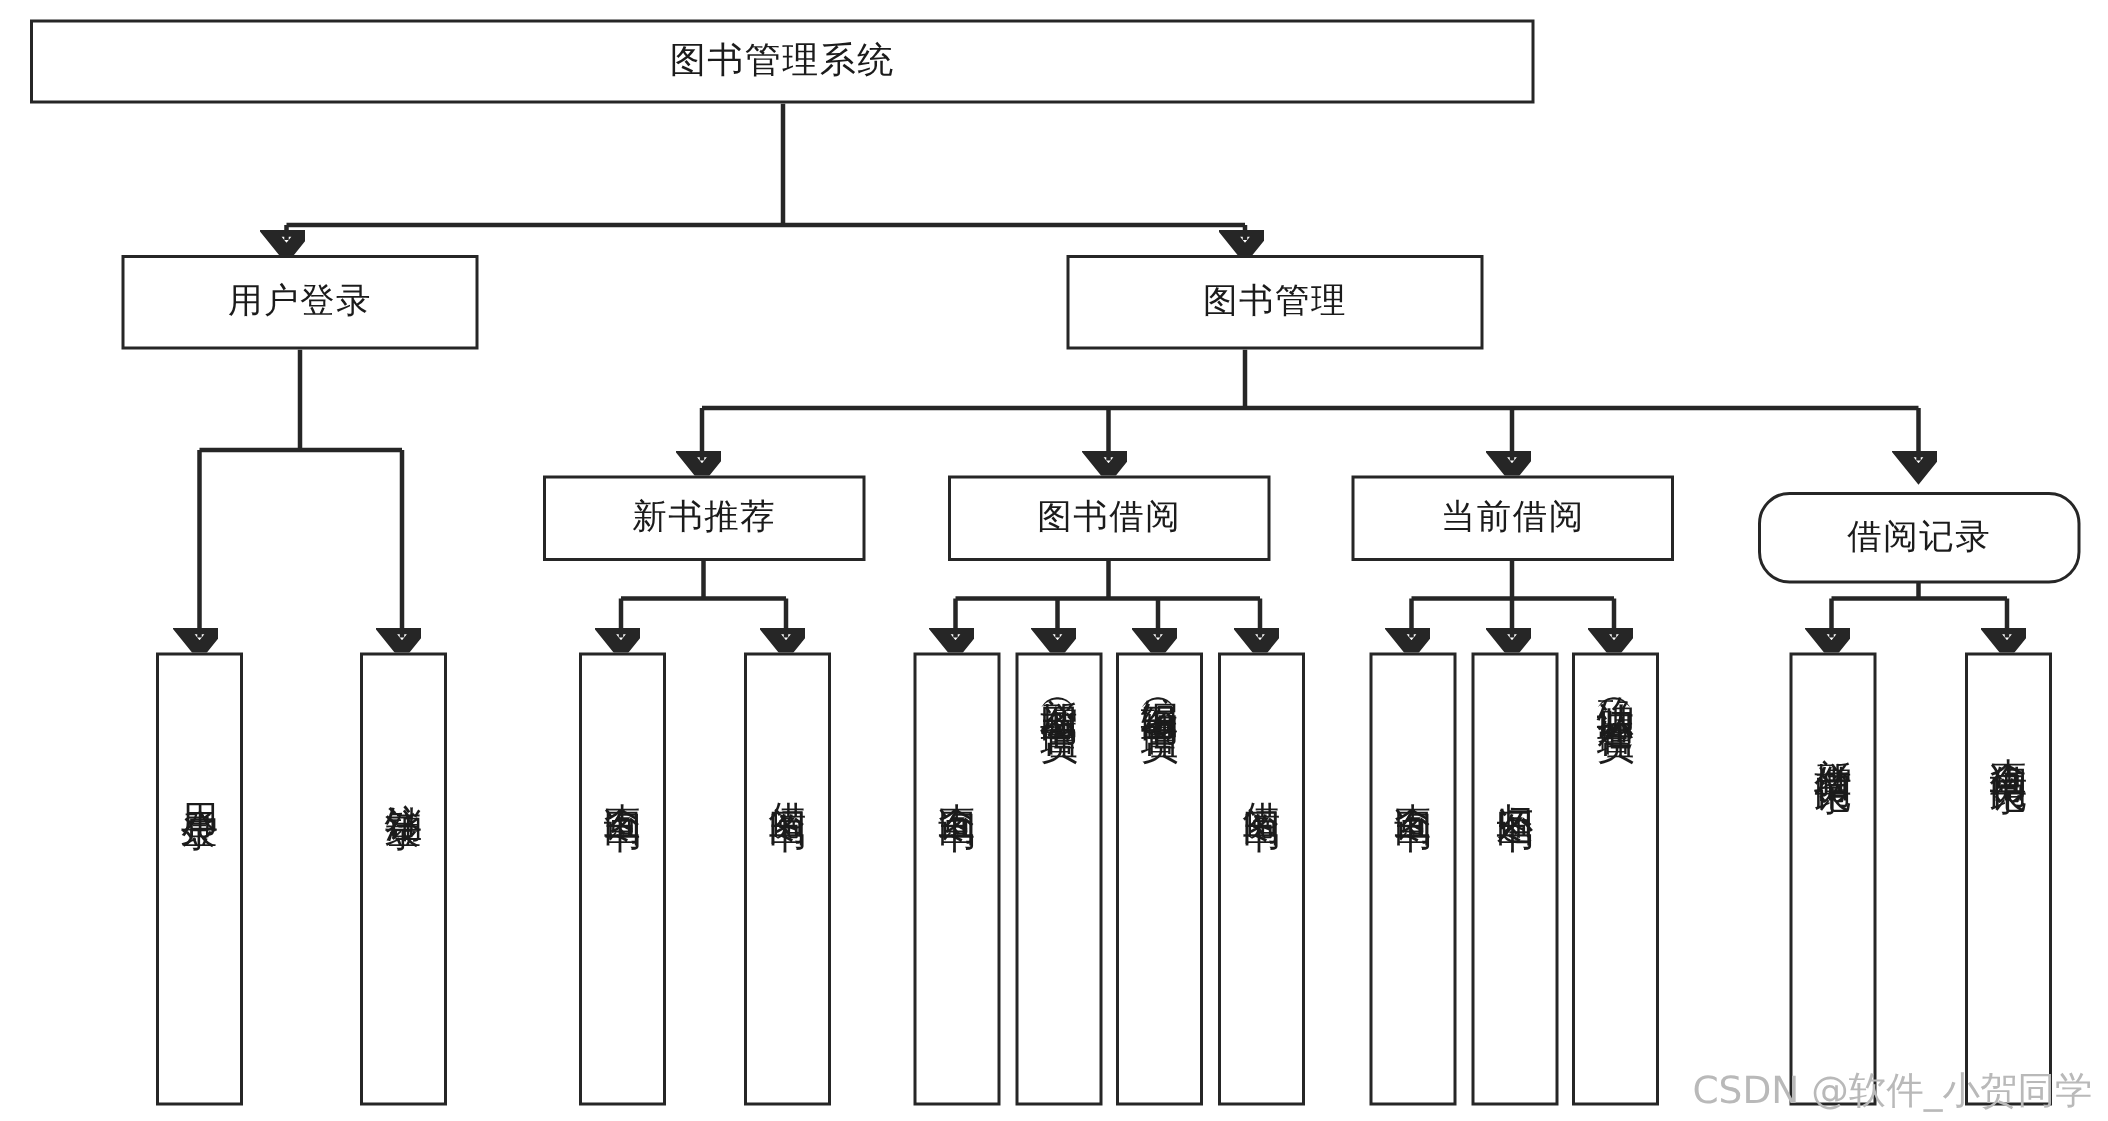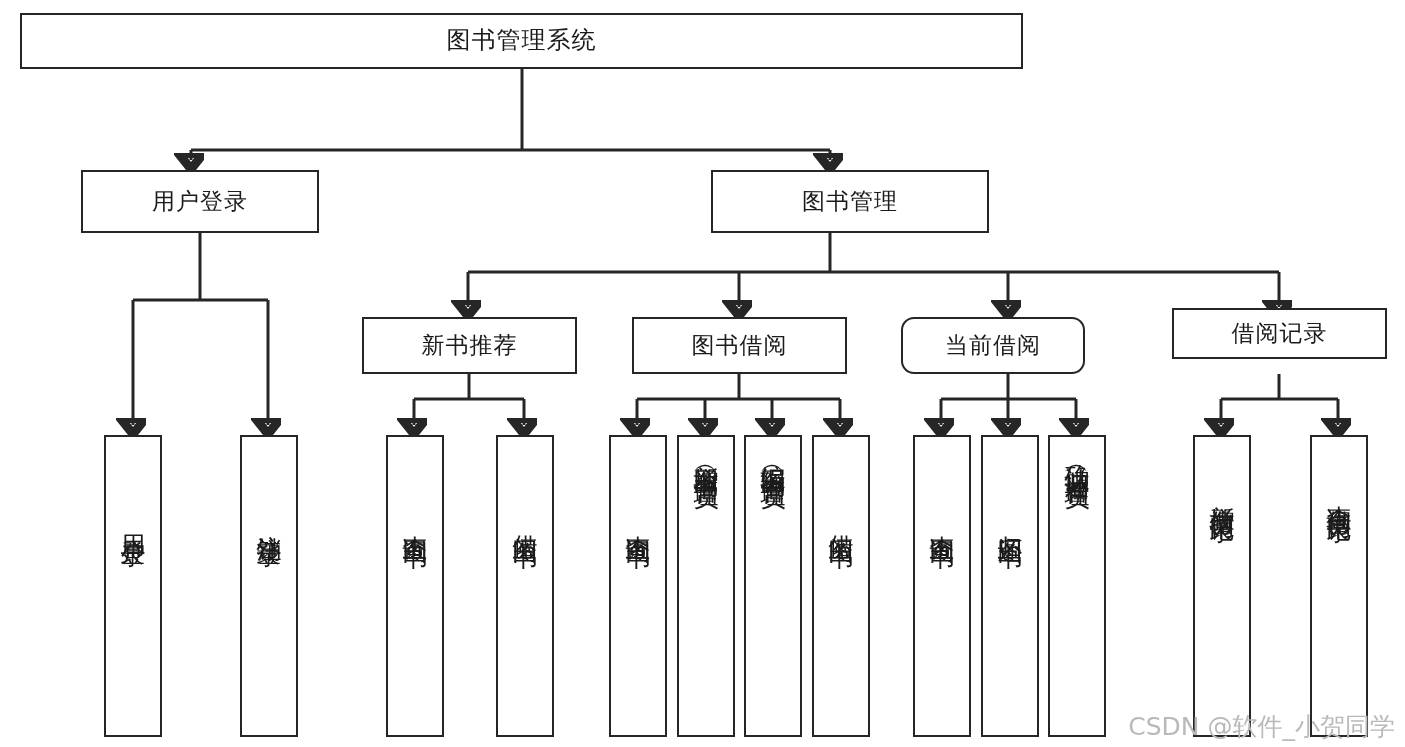--- a/index.html
+++ b/index.html
@@ -131,25 +131,25 @@
   </div>
 
   <div class="node horizontal" style="left:362px;top:317px;width:215px;height:57px;">
     <span class="label">新书推荐</span>
   </div>
 
   <div class="node horizontal" style="left:632px;top:317px;width:215px;height:57px;">
     <span class="label">图书借阅</span>
   </div>
 
-  <div class="node horizontal" style="left:901px;top:317px;width:184px;height:57px;border-radius:13px;">
+  <div class="node horizontal" style="left:901px;top:317px;width:215px;height:57px;">
     <span class="label">当前借阅</span>
   </div>
 
-  <div class="node horizontal" style="left:1172px;top:308px;width:215px;height:51px;">
+  <div class="node horizontal" style="left:1172px;top:328px;width:215px;height:61px;border-radius:21px;">
     <span class="label">借阅记录</span>
   </div>
 
   <div class="node vertical" style="left:104px;top:435px;width:58px;height:302px;padding-top:78px;">
     <span class="label">用户登录</span>
   </div>
 
   <div class="node vertical" style="left:240px;top:435px;width:58px;height:302px;padding-top:78px;">
     <span class="label">注销登录</span>
   </div>

